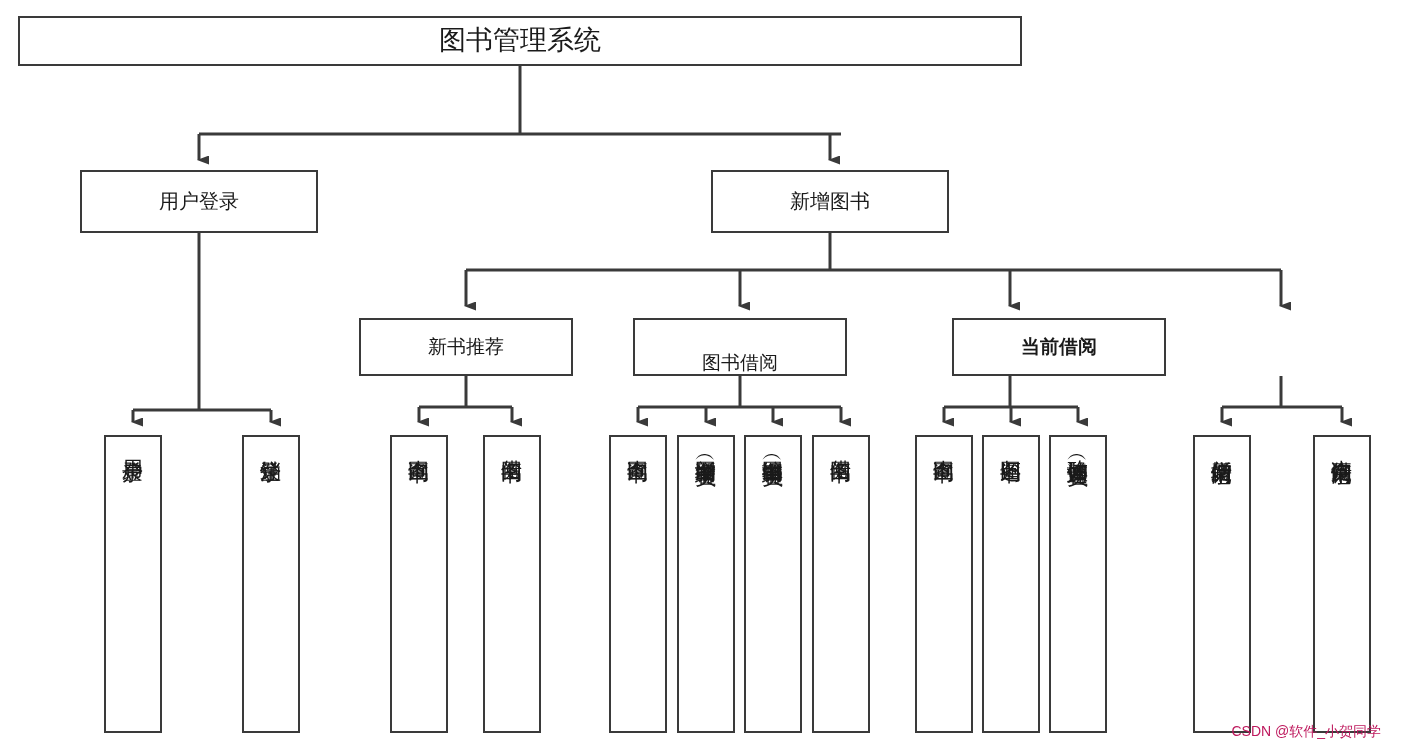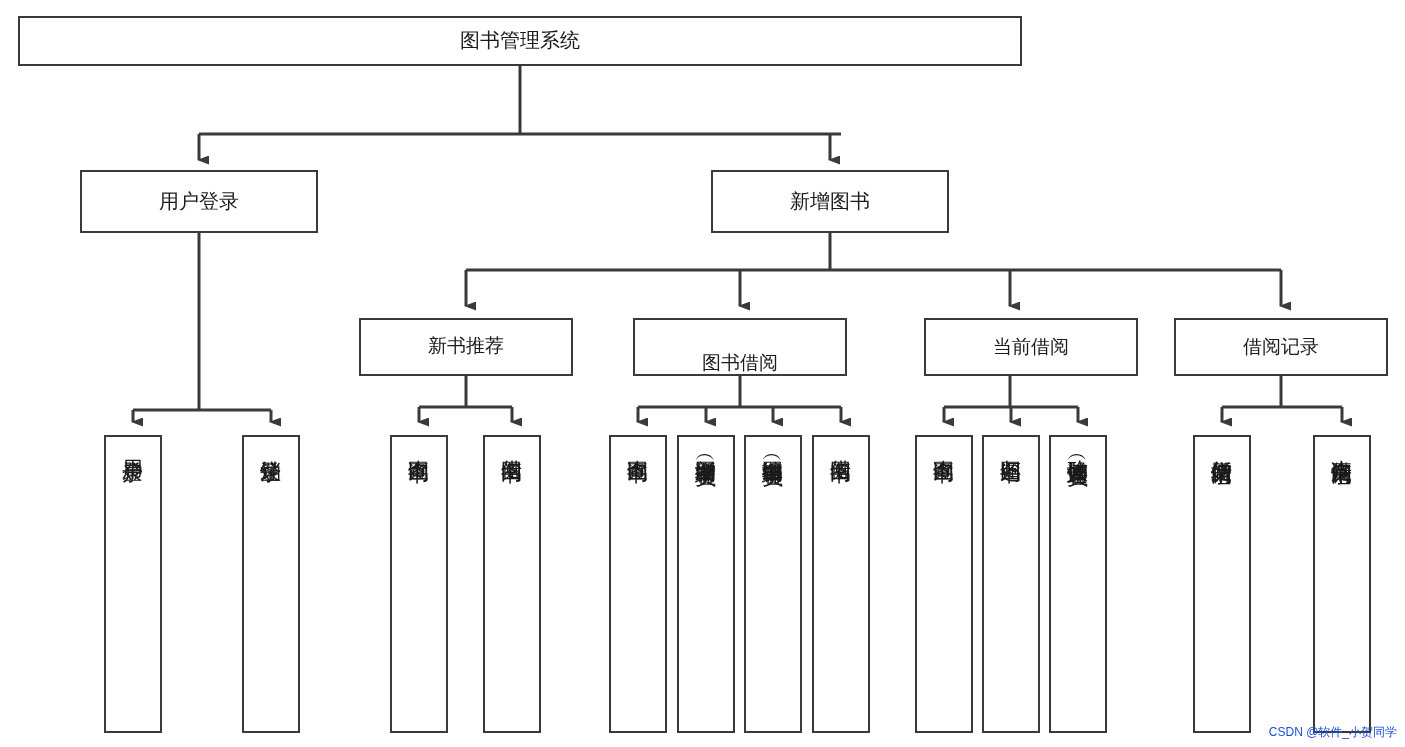--- a/index.html
+++ b/index.html
@@ -33,42 +33,42 @@
     align-items: center;
     justify-content: center;
     color: #1a1a1a;
   }
   .node .label {
     display: block;
     text-align: center;
     line-height: 1.18;
     white-space: nowrap;
   }
-  .node-root .label { font-size: 20px; }
+  .node-root .label { font-size: 27px; }
   .node-l2 .label  { font-size: 20px; }
   .node-l3 .label  { font-size: 19px; }
   .node-leaf {
     align-items: flex-start;
     justify-content: center;
     padding-top: 6px;
   }
   .node-leaf .label {
     font-size: 21px;
     writing-mode: vertical-rl;
     text-orientation: upright;
     letter-spacing: 1px;
     line-height: 1;
     white-space: nowrap;
   }
   .watermark {
     position: absolute;
-    right: 8px;
+    right: 24px;
     bottom: 6px;
-    font-size: 12px;
-    color: #1d4ed8;
+    font-size: 14px;
+    color: #be185d;
     white-space: nowrap;
     pointer-events: none;
   }
 </style>
 </head>
 <body>
 
 <div id="canvas">
 
   <svg id="wires" viewBox="0 0 1405 747" xmlns="http://www.w3.org/2000/svg">
@@ -126,31 +126,28 @@
     <span class="label">图书管理系统</span>
   </div>
 
   <div class="node node-l2" style="left:80px; top:170px; width:238px; height:63px;">
     <span class="label">用户登录</span>
   </div>
   <div class="node node-l2" style="left:711px; top:170px; width:238px; height:63px;">
     <span class="label">新增图书</span>
   </div>
 
-  <div class="node node-l3" style="left:359px; top:318px; width:214px; height:58px;font-family:Liberation Mono, monospace;">
+  <div class="node node-l3" style="left:359px; top:318px; width:214px; height:58px;">
     <span class="label">新书推荐</span>
   </div>
   <div class="node node-l3" style="left:633px; top:318px; width:214px; height:58px;align-items:flex-end;">
     <span class="label">图书借阅</span>
   </div>
-  <div class="node node-l3" style="left:924px; top:318px; width:214px; height:58px;">
+  <div class="node node-l3" style="left:952px; top:318px; width:214px; height:58px;font-weight:bold;">
     <span class="label">当前借阅</span>
-  </div>
-  <div class="node node-l3" style="left:1174px; top:318px; width:214px; height:58px;">
-    <span class="label">借阅记录</span>
   </div>
 
   <div class="node node-leaf" style="left:104px; top:435px; width:58px; height:298px;">
     <span class="label">用户登录</span>
   </div>
   <div class="node node-leaf" style="left:242px; top:435px; width:58px; height:298px;">
     <span class="label">注销登录</span>
   </div>
 
   <div class="node node-leaf" style="left:390px; top:435px; width:58px; height:298px;">

